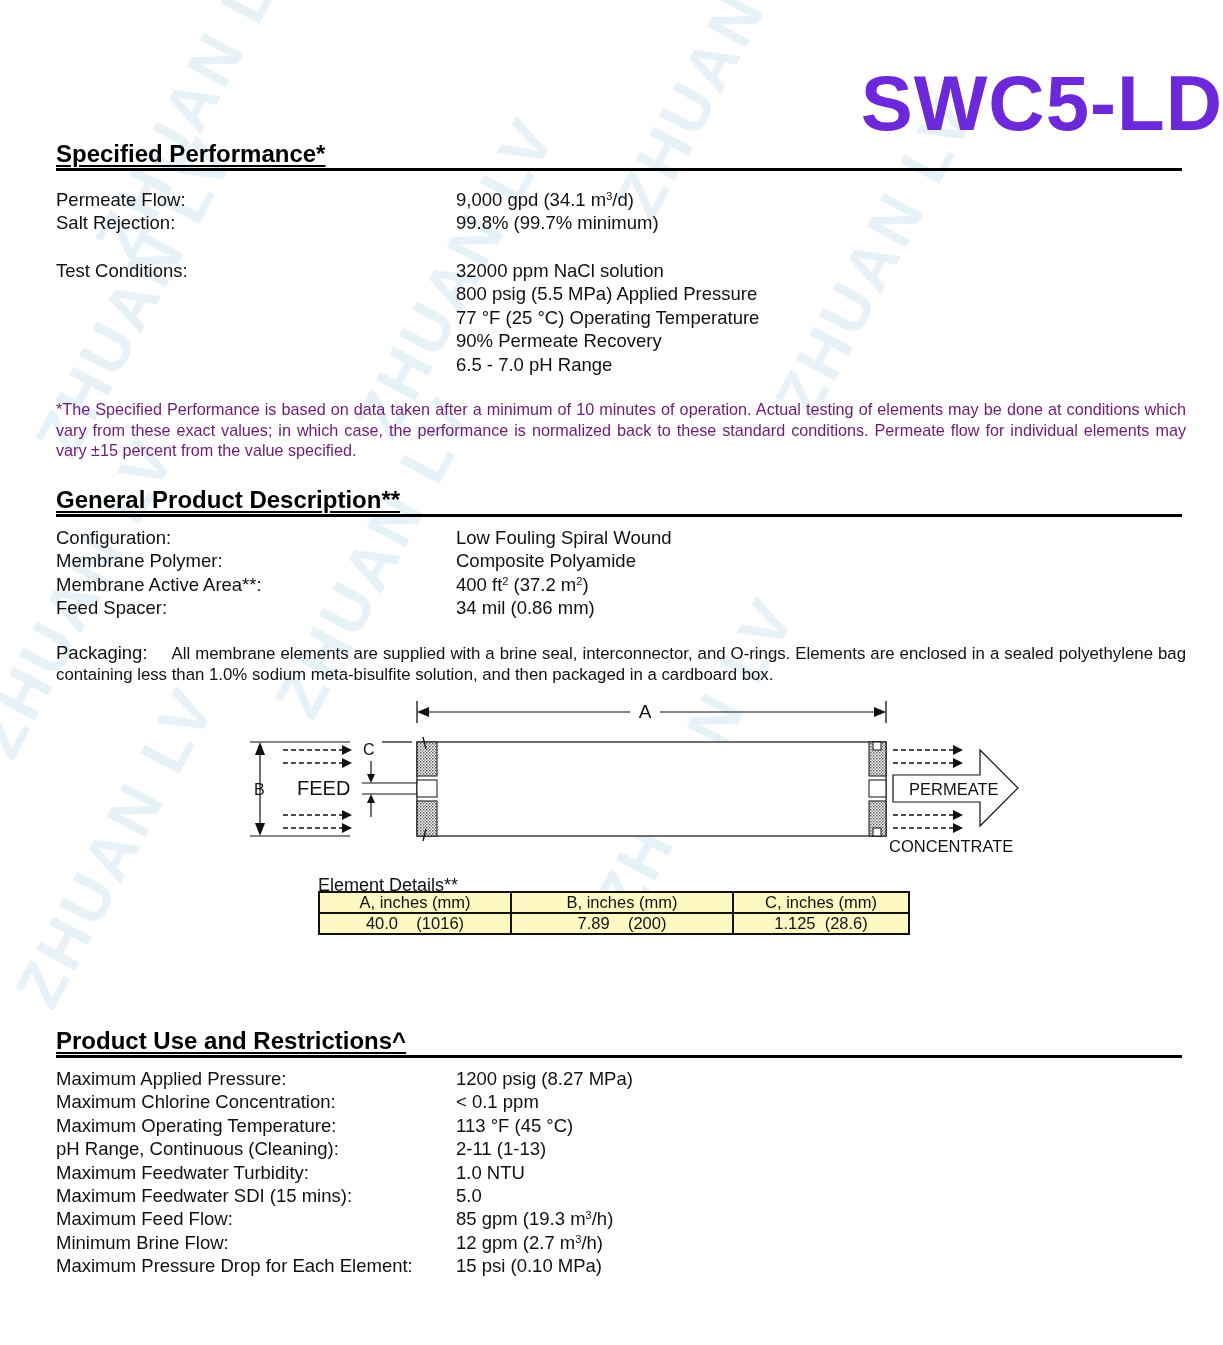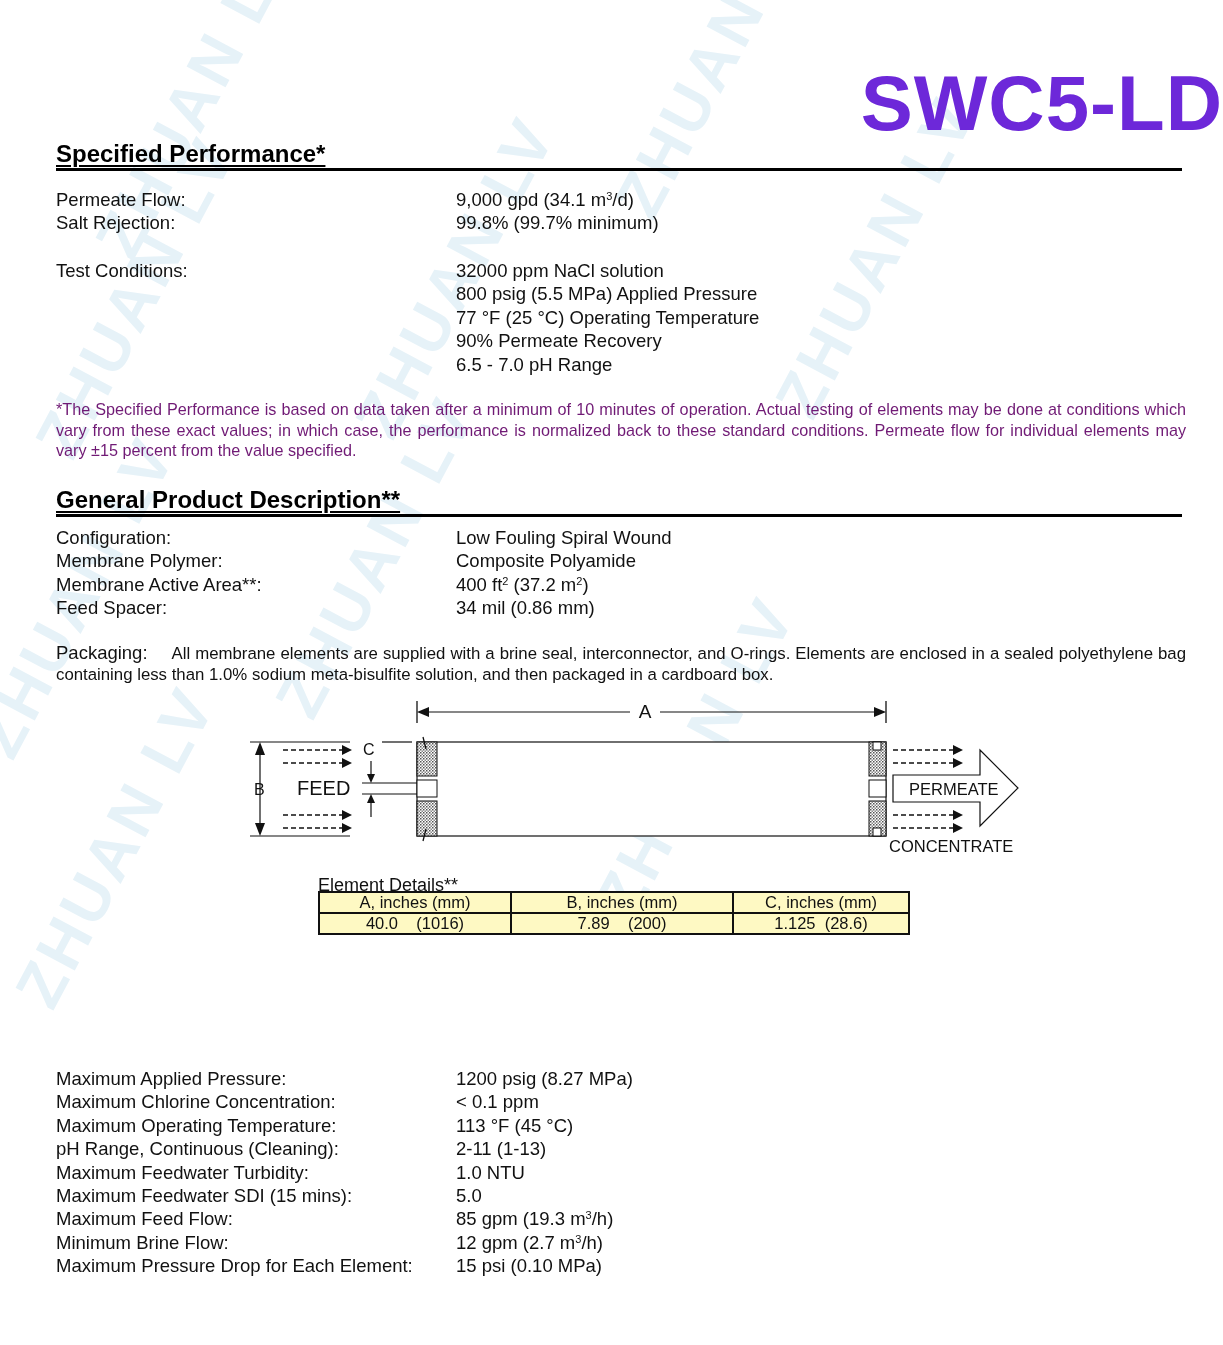--- a/index.html
+++ b/index.html
@@ -228,20 +228,23 @@
       <td>C, inches (mm)</td>
     </tr>
     <tr>
       <td style="white-space:pre;text-align:center;">40.0    (1016)</td>
       <td style="white-space:pre;">7.89    (200)</td>
       <td style="white-space:pre;">1.125  (28.6)</td>
     </tr>
   </tbody>
     </table>
 
+  <div class="section-head" style="top:1027px;">
+    <span>Product Use and Restrictions^</span>
+  </div>
 
   <div class="kv" style="top:1067px;">
     <div class="row">
       <span class="label">Maximum Applied Pressure:</span>
       <span class="value">1200 psig (8.27 MPa)</span>
     </div>
     <div class="row">
       <span class="label">Maximum Chlorine Concentration:</span>
       <span class="value">&lt; 0.1 ppm</span>
     </div>

